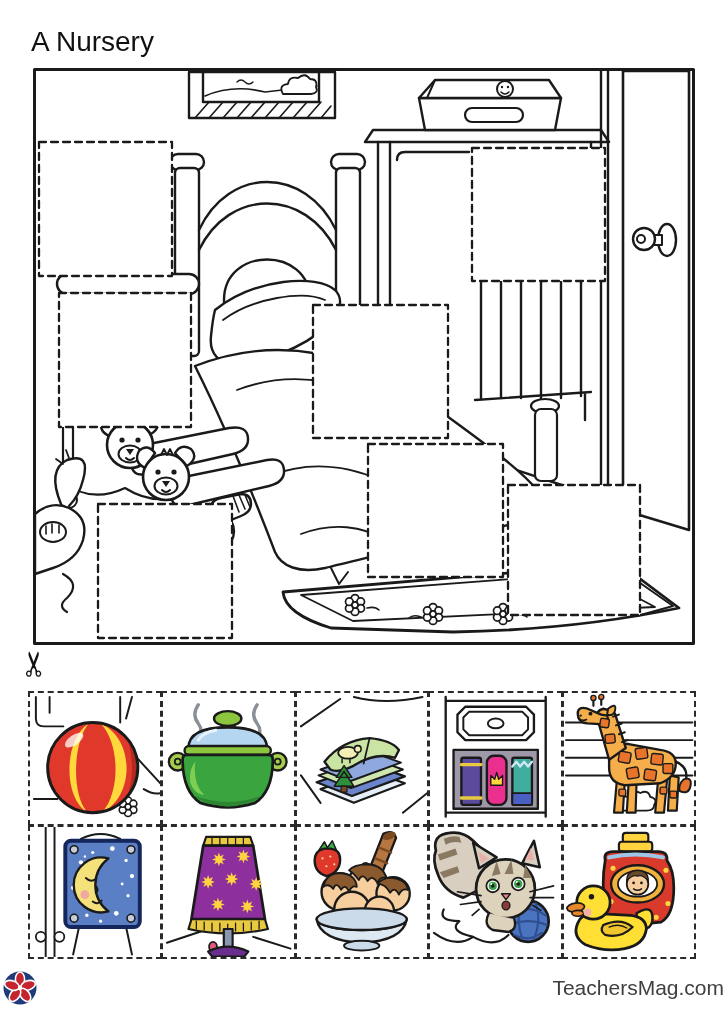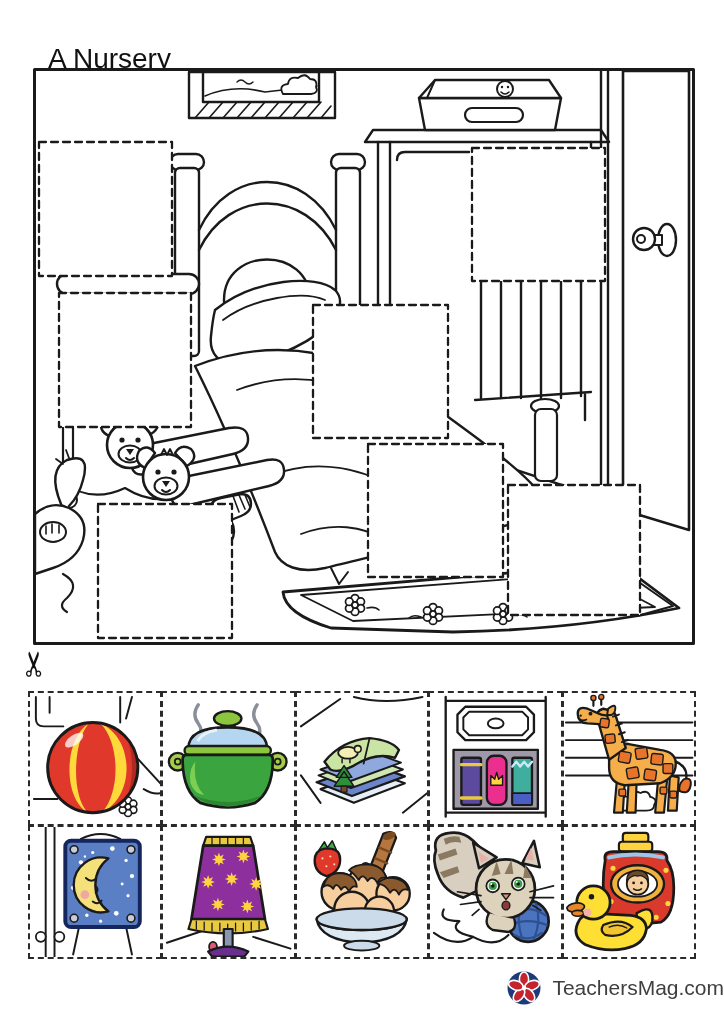--- a/index.html
+++ b/index.html
@@ -1,27 +1,27 @@
 <!DOCTYPE html>
 <html><head>
 <meta charset="utf-8">
 <style>
   html,body{margin:0;padding:0;background:#fff;}
   #page{position:relative;width:724px;height:1024px;background:#fff;overflow:hidden;
         font-family:"Liberation Sans",sans-serif;}
-  #title{position:absolute;left:31px;top:26px;margin:17px;font-size:28px;font-weight:400;color:#111;}
+  #title{position:absolute;left:31px;top:26px;margin:0;font-size:28px;font-weight:400;color:#111;}
   #scene{position:absolute;left:33px;top:68px;}
   #scissors{position:absolute;left:14px;top:644px;width:40px;height:40px;font-size:34px;
             font-family:"DejaVu Sans",sans-serif;color:#111;transform:rotate(-90deg);line-height:40px;text-align:center;}
   #grid{position:absolute;left:29px;top:692px;width:667px;height:267px;display:grid;
         grid-template-columns:repeat(5,1fr);grid-template-rows:1fr 1fr;}
   .card{border:2px dashed #2a2a2a;margin:-1px 0 0 -1px;position:relative;background:#fff;}
   .card svg{position:absolute;inset:0;width:100%;height:100%;}
   #footer{position:absolute;left:0;top:960px;width:724px;height:56px;display:flex;
-          align-items:center;justify-content:flex-end;gap:8px;}
+          align-items:center;justify-content:space-between;gap:8px;}
   #brand{font-size:21px;color:#3f3f3f;}
   svg *{stroke-linecap:round;stroke-linejoin:round;}
 </style>
 </head>
 <body>
 
 <div id="page">
   <h1 id="title">A Nursery</h1>
 
   <svg id="scene" width="662" height="577" viewBox="0 0 662 577">

